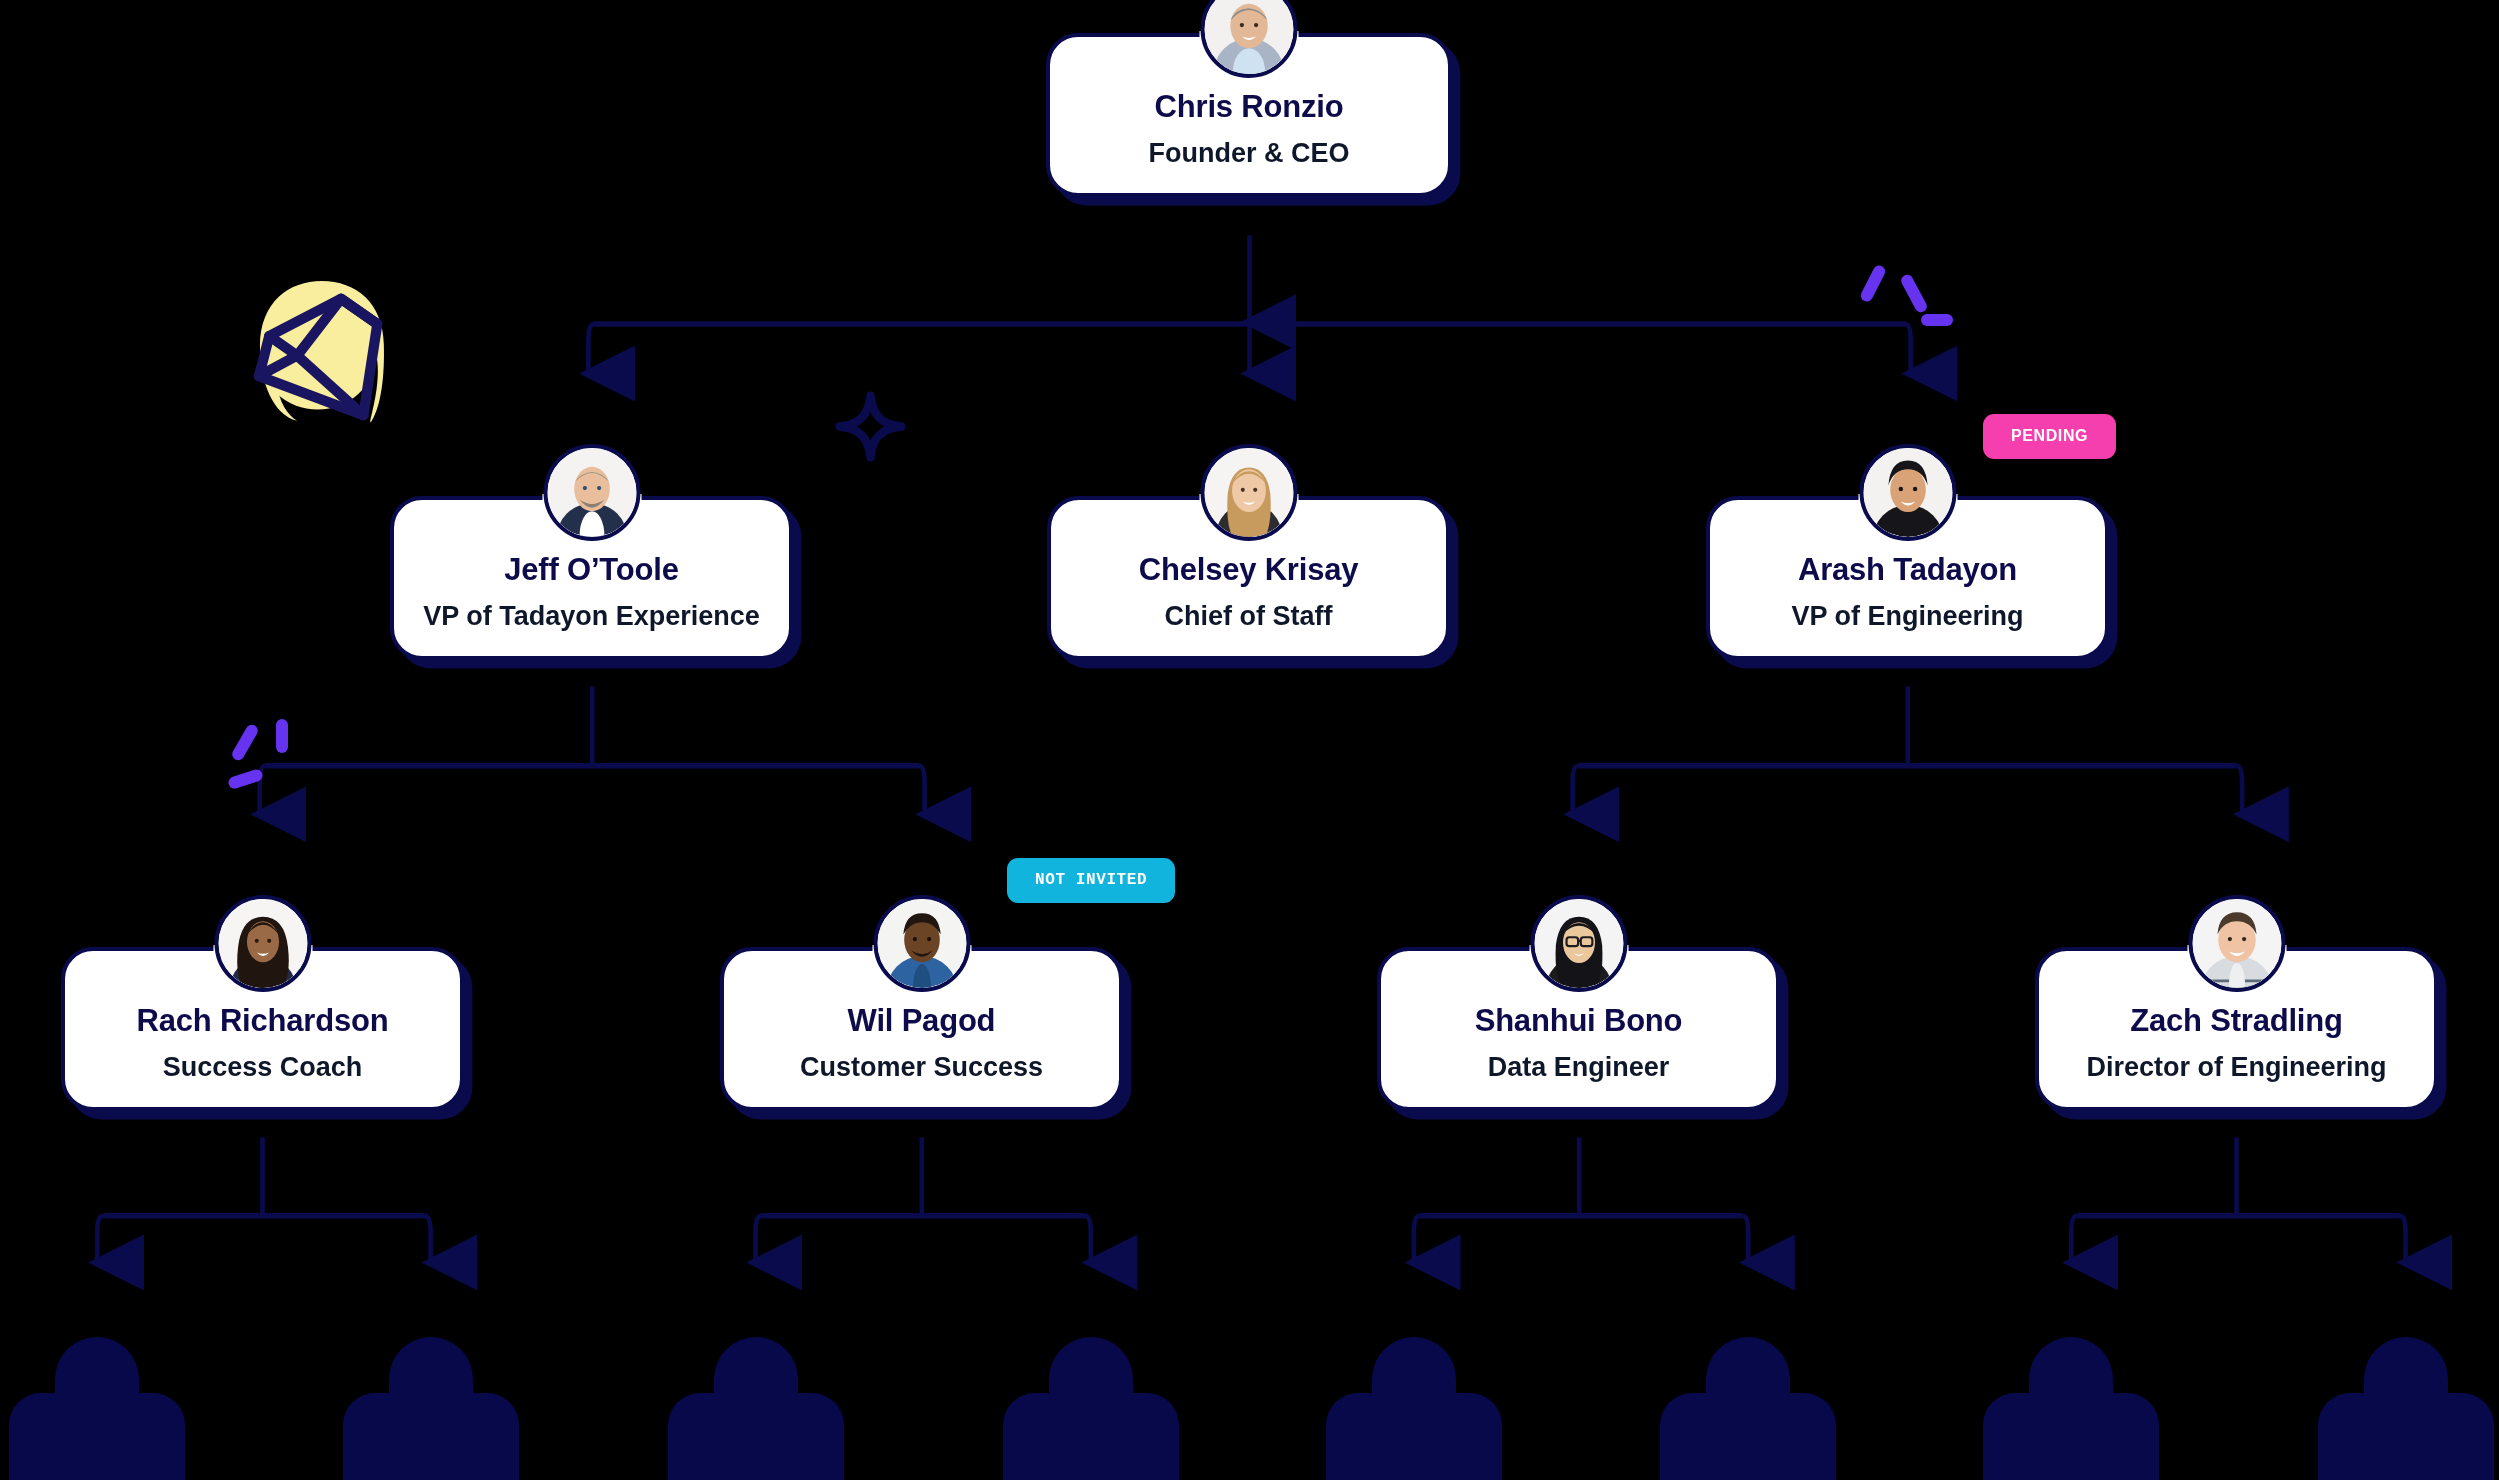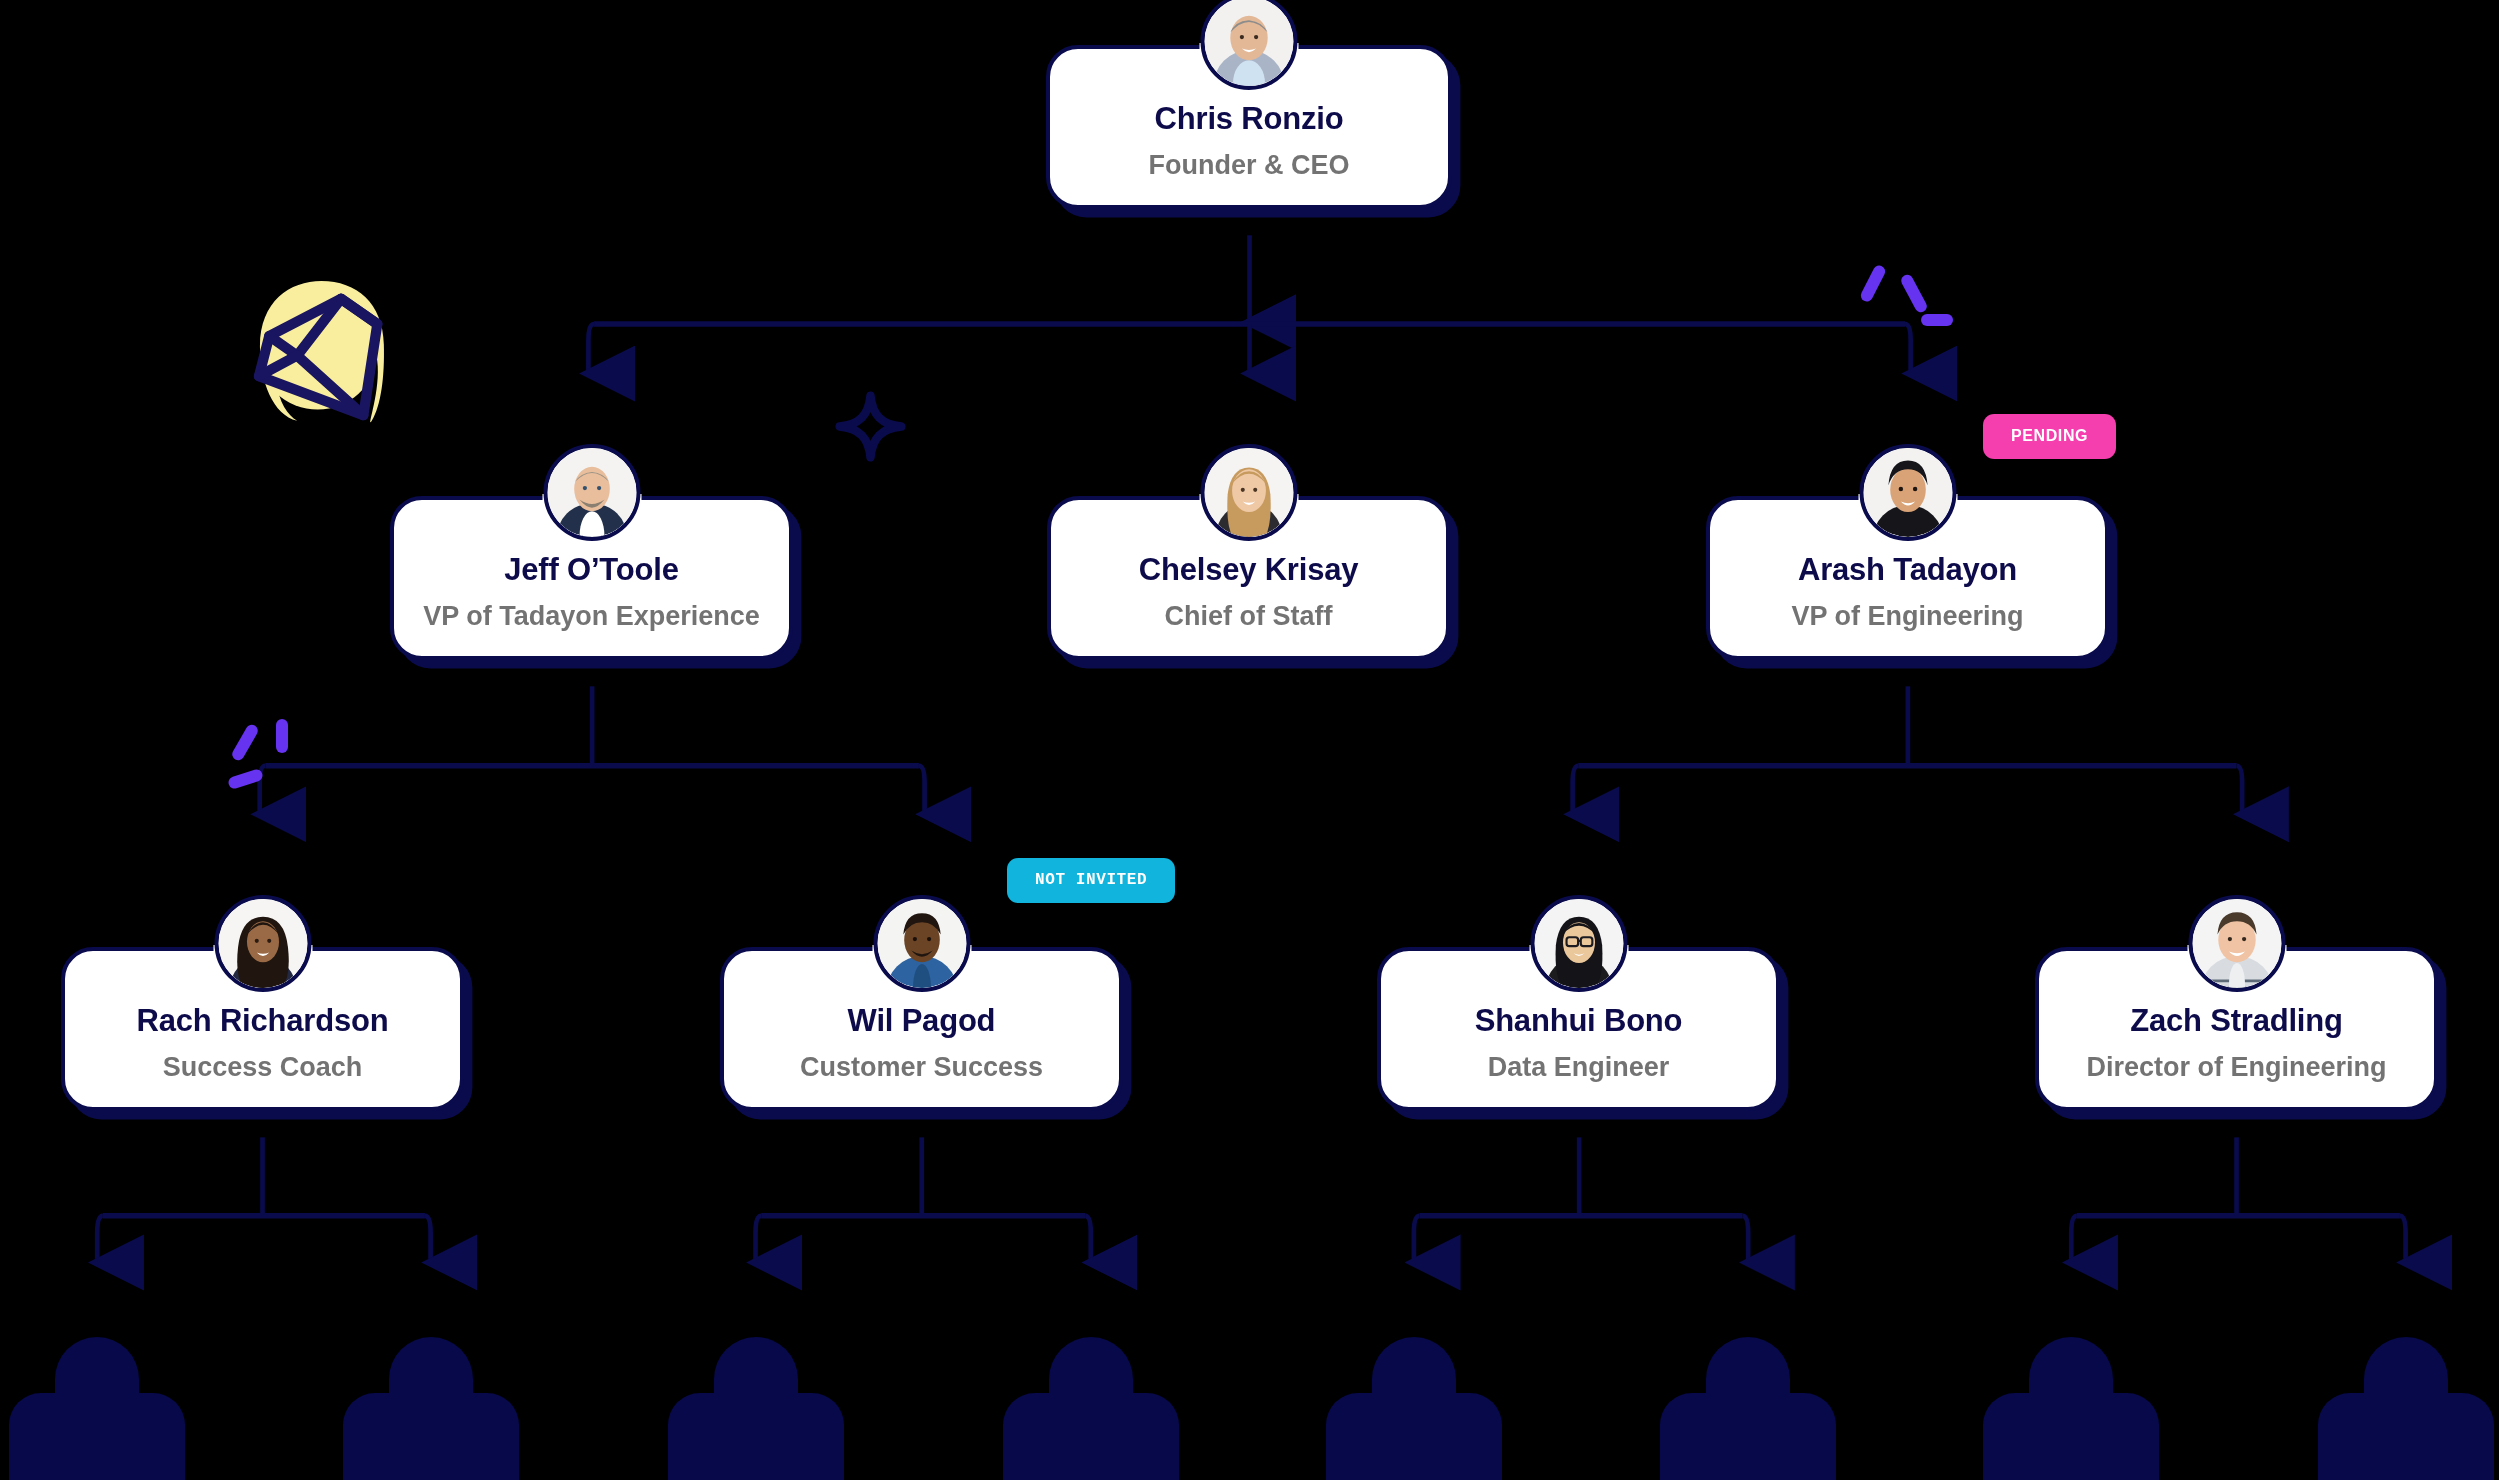--- a/index.html
+++ b/index.html
@@ -89,21 +89,21 @@
     font-weight: 700;
     color: #0E0B4B;
     letter-spacing: -0.2px;
     line-height: 1.15;
     white-space: nowrap;
   }
   .node-title {
     margin-top: 13px;
     font-size: 27px;
     font-weight: 600;
-    color: #737373;
+    color: #0f172a;
     line-height: 1.15;
     white-space: nowrap;
   }
 
   
   .badge {
     position: absolute;
     z-index: 9;
     border-radius: 11.2px;
     color: #FFFFFF;
@@ -215,21 +215,21 @@
     <div class="confetti-dash" style="left:45px; top:13px; width:12px; height:41px; transform:rotate(-28deg);"></div>
     <div class="confetti-dash" style="left:58px; top:54px; width:32px; height:12px;"></div>
   </div>
 
   <div class="deco" style="left:213px; top:717px; width:103px; height:84px;">
     <div class="confetti-dash" style="left:26px; top:5.6px;  width:12px; height:39px; transform:rotate(30deg);"></div>
     <div class="confetti-dash" style="left:63px; top:1.9px;  width:12px; height:34px;"></div>
     <div class="confetti-dash" style="left:15px; top:56px; width:35px; height:12px; transform:rotate(-18deg);"></div>
   </div>
 
-  <div class="node" style="left:1046px; top:45px; width:406px;">
+  <div class="node" style="left:1046px; top:33px; width:406px;">
     <div class="card">
       <div class="avatar-notch"></div>
       <div class="avatar">
         <div class="avatar-photo">
           <svg viewBox="0 0 100 100">
               <rect width="100" height="100" fill="#F2F1F0"></rect>
               <ellipse cx="50" cy="100" rx="40" ry="40" fill="#A9B4C6"></ellipse>
               <ellipse cx="50" cy="97" rx="18" ry="26" fill="#CFE2F2"></ellipse>
               <ellipse cx="50" cy="46" rx="21" ry="25" fill="#E3B896"></ellipse>
               <path d="M29 40 Q50 16 71 40 Q66 28 50 26 Q34 27 29 40Z" fill="#8C8C8C"></path>

